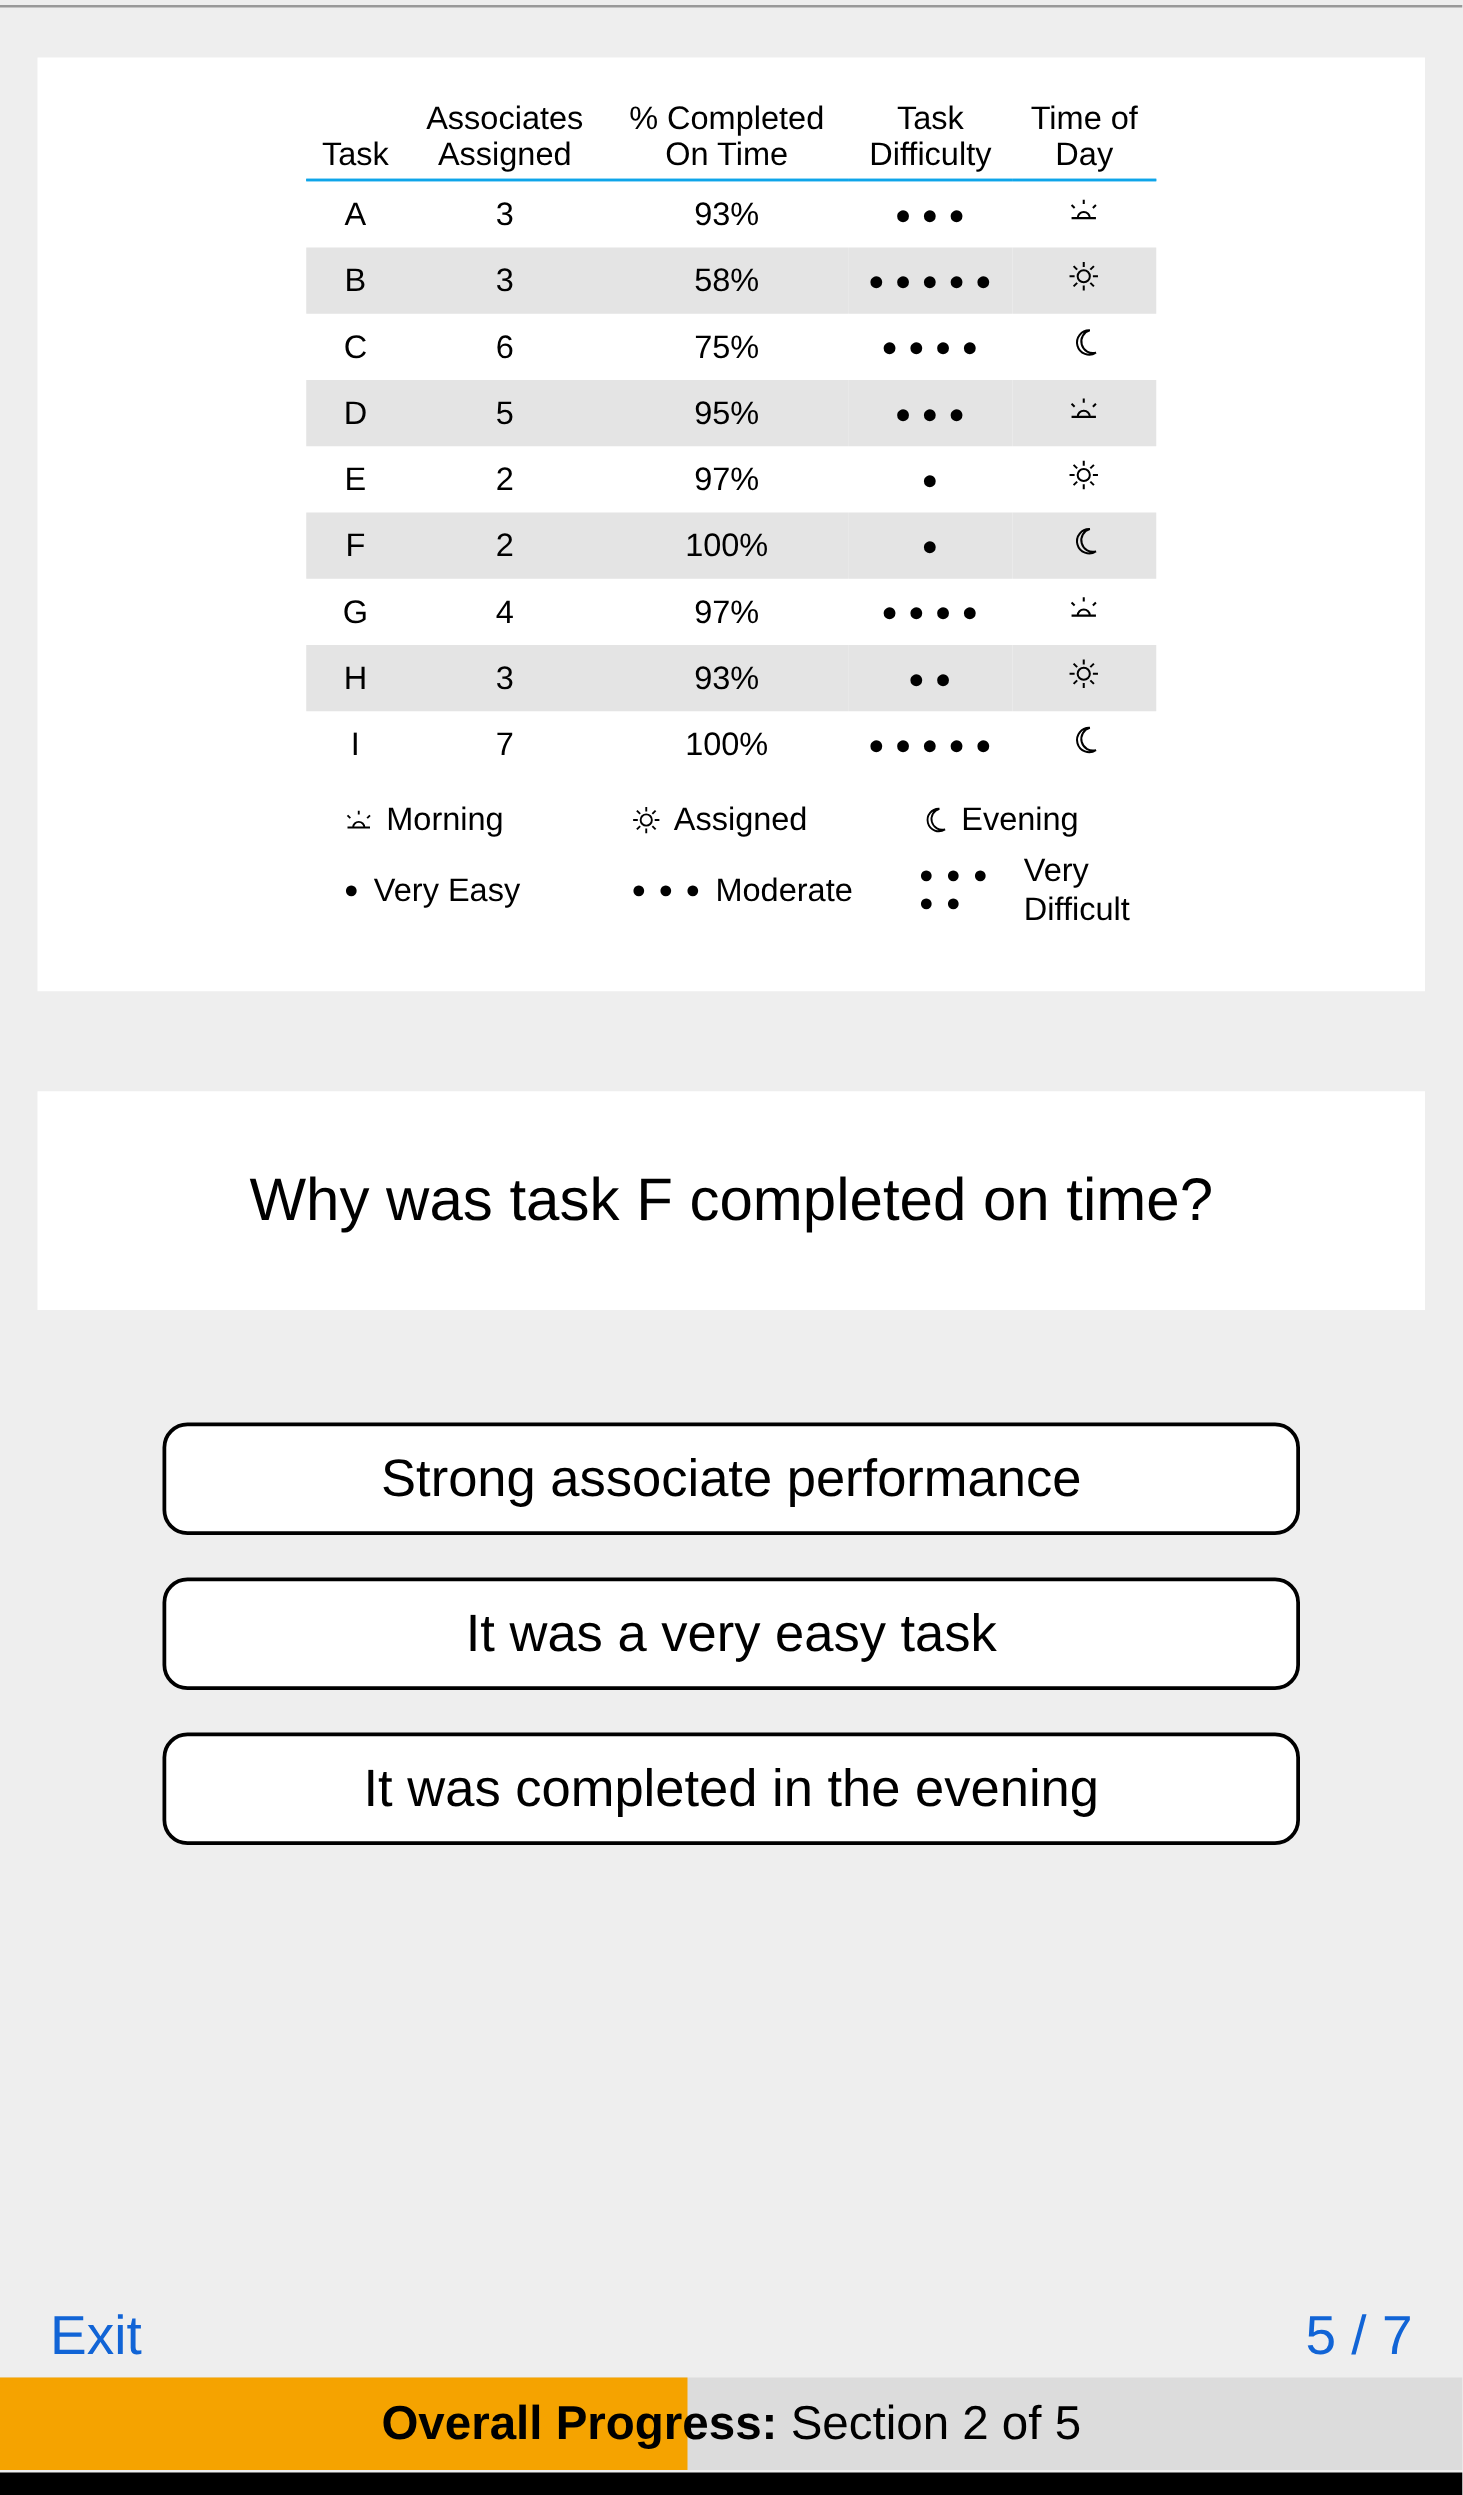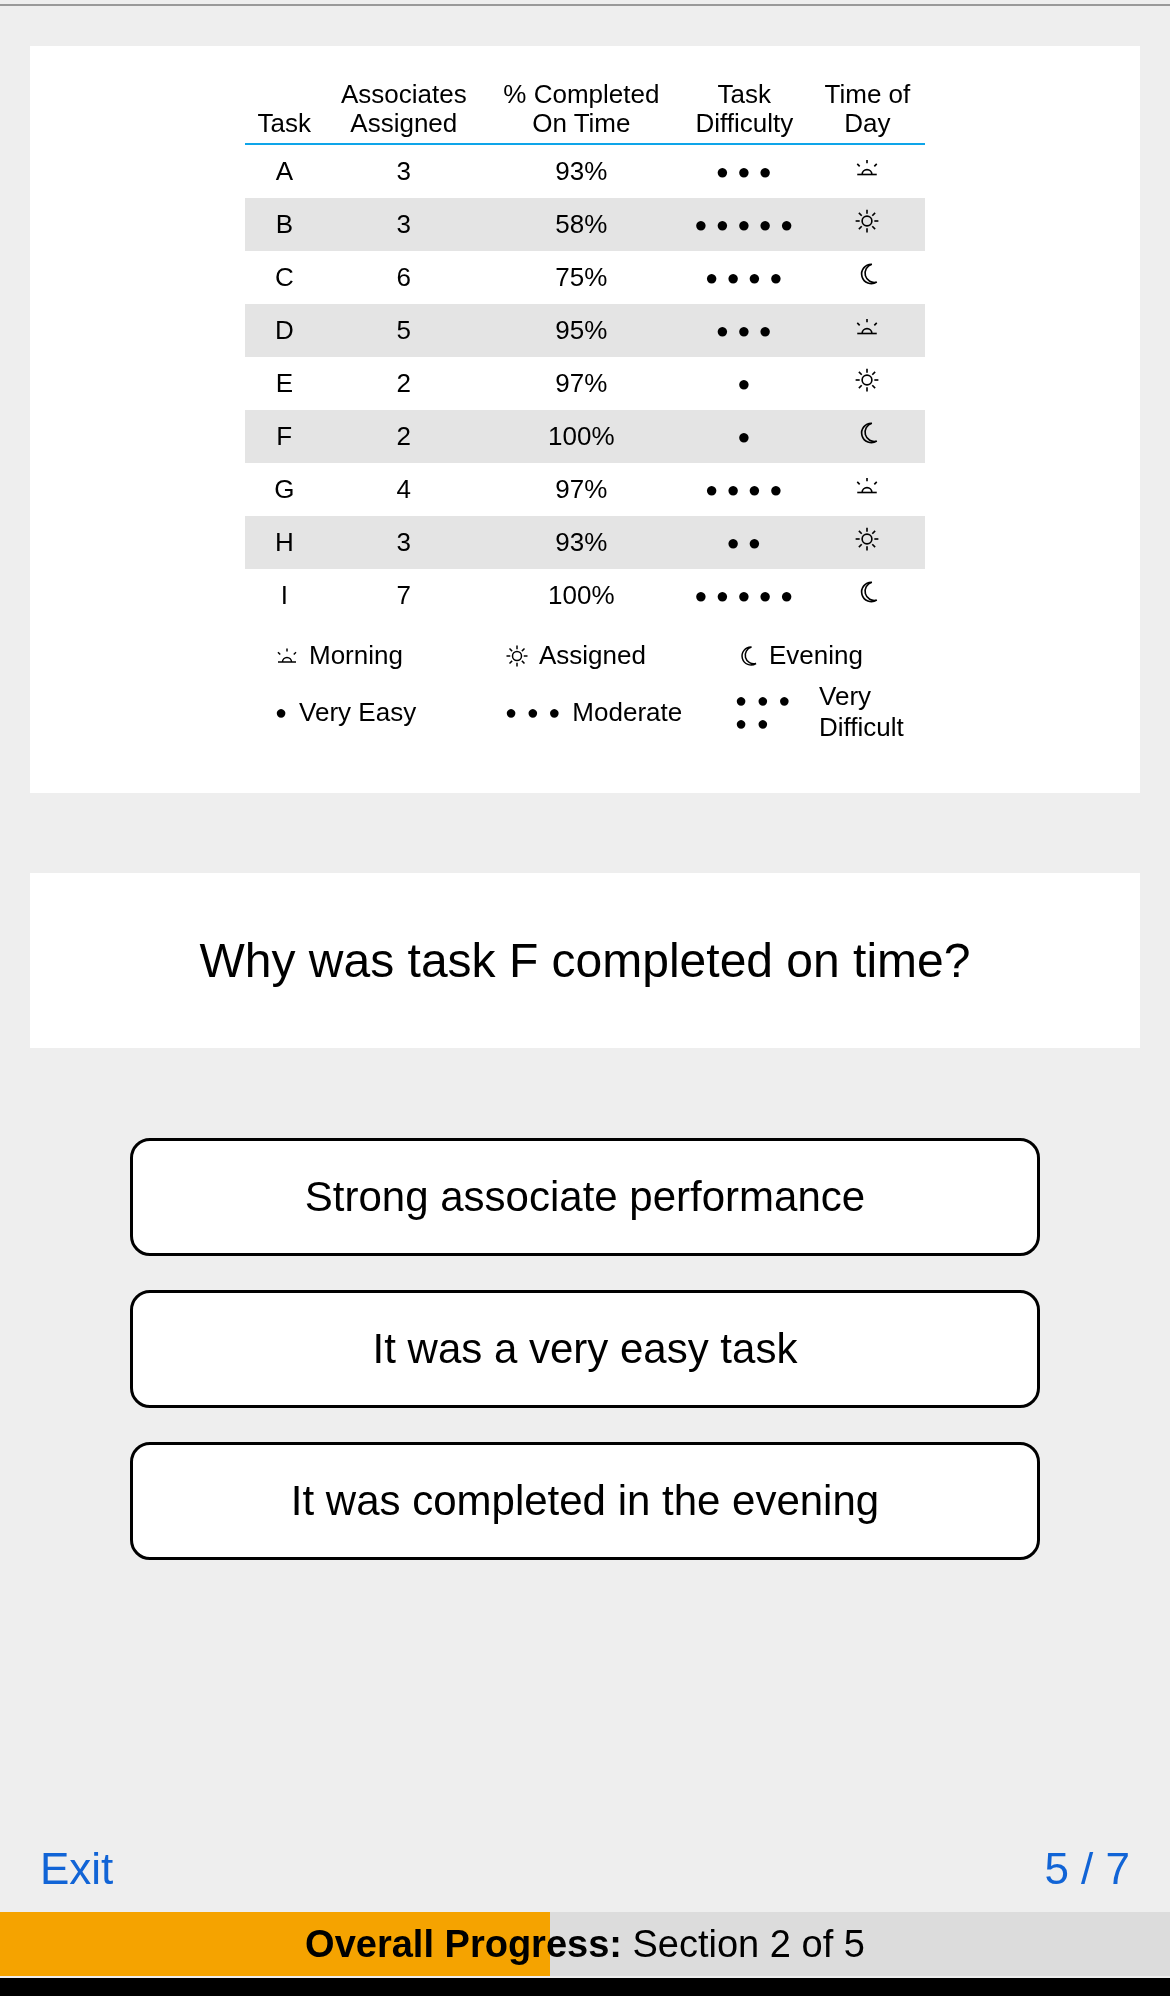--- a/index.html
+++ b/index.html
@@ -73,42 +73,42 @@
   .answers {
     margin: 90px 130px 0 130px;
     display: flex;
     flex-direction: column;
     gap: 34px;
   }
   .answer {
     border: 3px solid #000;
     border-radius: 20px;
     background: #fff;
-    padding: 32px 10px;
+    padding: 18px 10px;
     text-align: center;
     font-size: 42px;
     cursor: pointer;
   }
 
   .footer {
     position: absolute;
     bottom: 84px;
     left: 0; right: 0;
     display: flex;
     justify-content: space-between;
     padding: 0 40px 18px 40px;
     font-size: 44px;
     font-weight: 400;
     color: #1164d6;
   }
   .footer .exit { cursor: pointer; }
   .progress-bar {
     position: absolute;
     bottom: 20px; left: 0; right: 0;
-    height: 64px;
+    height: 74px;
     background: #dcdcdc;
     display: flex;
     align-items: center;
     justify-content: center;
     font-size: 38px;
   }
   .progress-fill {
     position: absolute;
     left: 0; top: 0; bottom: 0;
     background: #f5a300;

